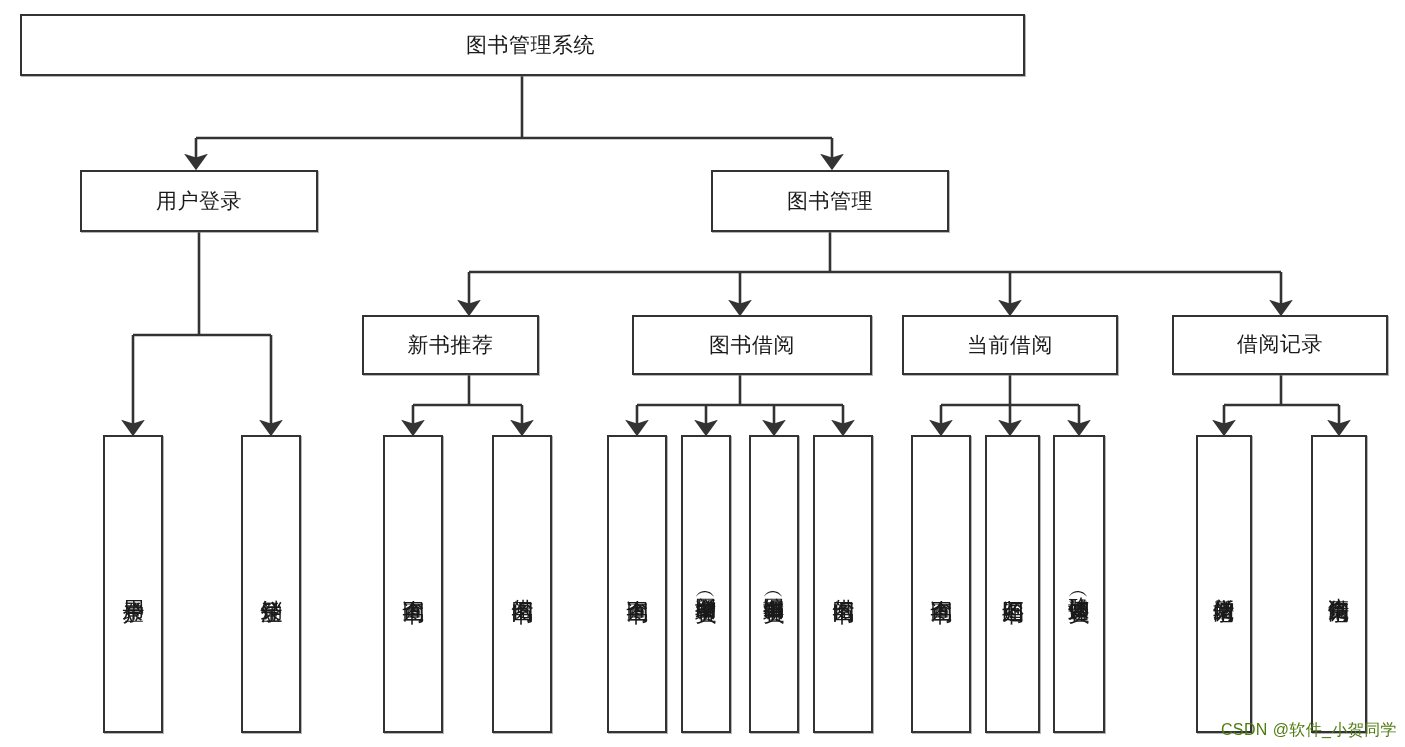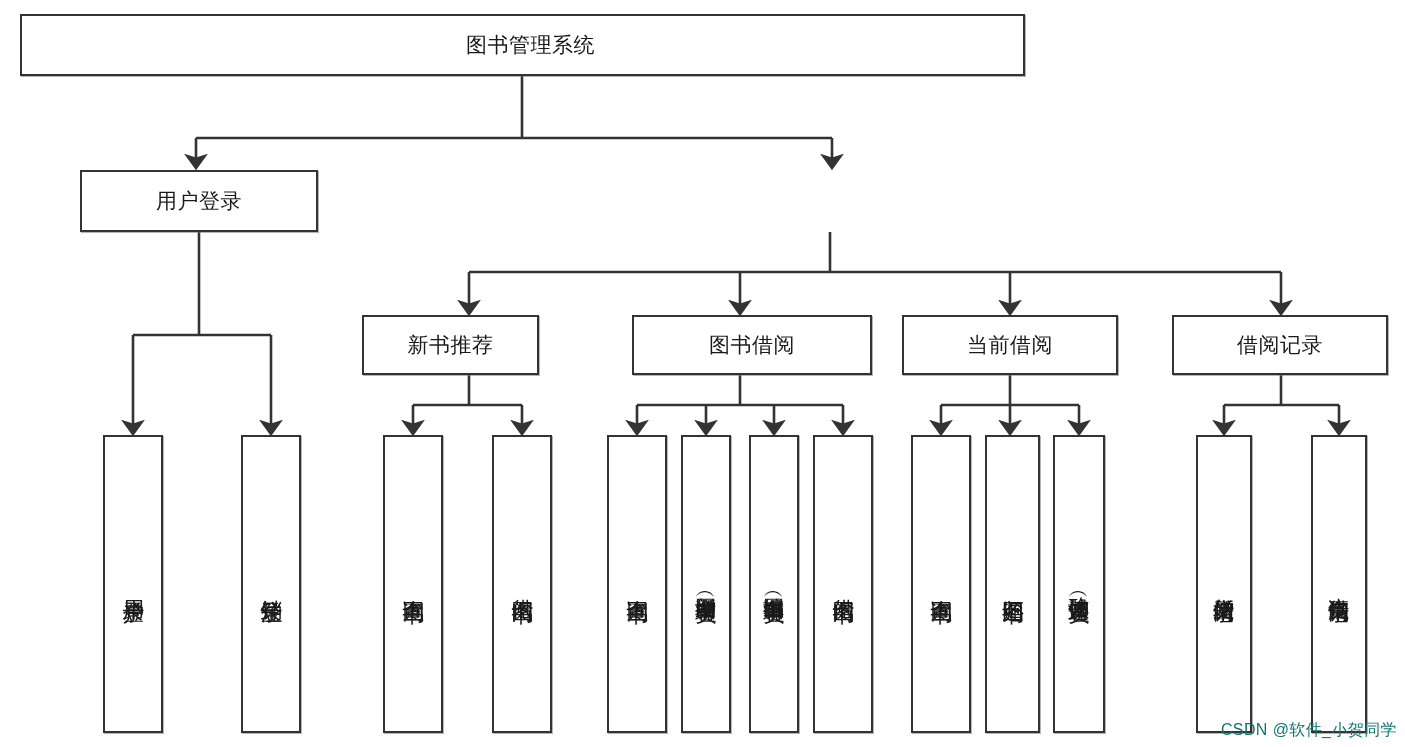--- a/index.html
+++ b/index.html
@@ -64,21 +64,21 @@
   }
   .node.v.narrow .node-label {
     font-size: 21px;
     max-height: 285px;
   }
   #watermark {
     position: absolute;
     right: 8px;
     bottom: 6px;
     font-size: 16px;
-    color: #0f766e;
+    color: #4d7c0f;
     letter-spacing: 0.4px;
     white-space: nowrap;
     user-select: none;
   }
 </style>
 </head>
 <body>
 
 <div id="diagram-root">
 
@@ -132,31 +132,34 @@
     </g>
   </svg>
 
   <div class="node h" style="left:20px; top:14px; width:1005px; height:62px;padding-left:16px;">
     <span class="node-label">图书管理系统</span>
   </div>
 
   <div class="node h" style="left:80px; top:170px; width:238px; height:62px;">
     <span class="node-label">用户登录</span>
   </div>
+  <div class="node h" style="left:711px; top:170px; width:238px; height:62px;">
+    <span class="node-label">图书管理</span>
+  </div>
 
   <div class="node h" style="left:362px; top:315px; width:177px; height:60px;">
     <span class="node-label">新书推荐</span>
   </div>
   <div class="node h" style="left:632px; top:315px; width:240px; height:60px;">
     <span class="node-label">图书借阅</span>
   </div>
   <div class="node h" style="left:902px; top:315px; width:216px; height:60px;">
     <span class="node-label">当前借阅</span>
   </div>
-  <div class="node h" style="left:1172px; top:315px; width:216px; height:60px;">
+  <div class="node h" style="left:1172px; top:315px; width:216px; height:60px;font-family:Liberation Serif, serif;">
     <span class="node-label">借阅记录</span>
   </div>
 
   <div class="node v" style="left:103px; top:435px; width:60px; height:298px;">
     <span class="node-label">用户登录</span>
   </div>
   <div class="node v" style="left:241px; top:435px; width:60px; height:298px;">
     <span class="node-label">注销登录</span>
   </div>
 

